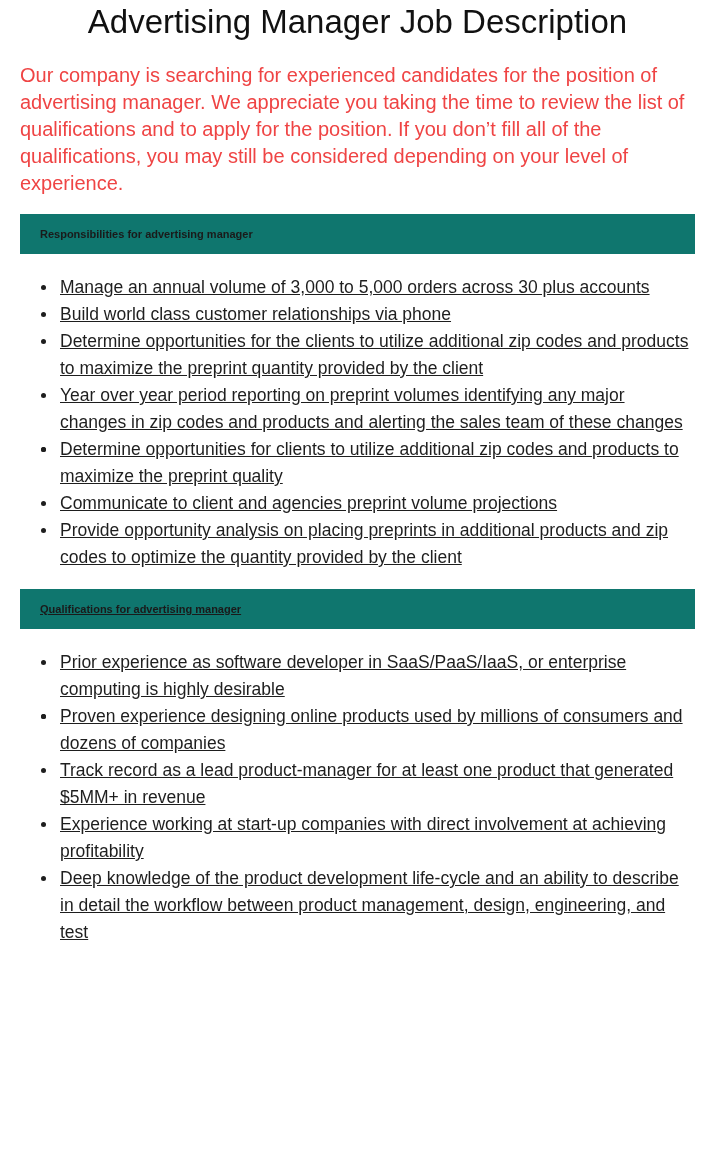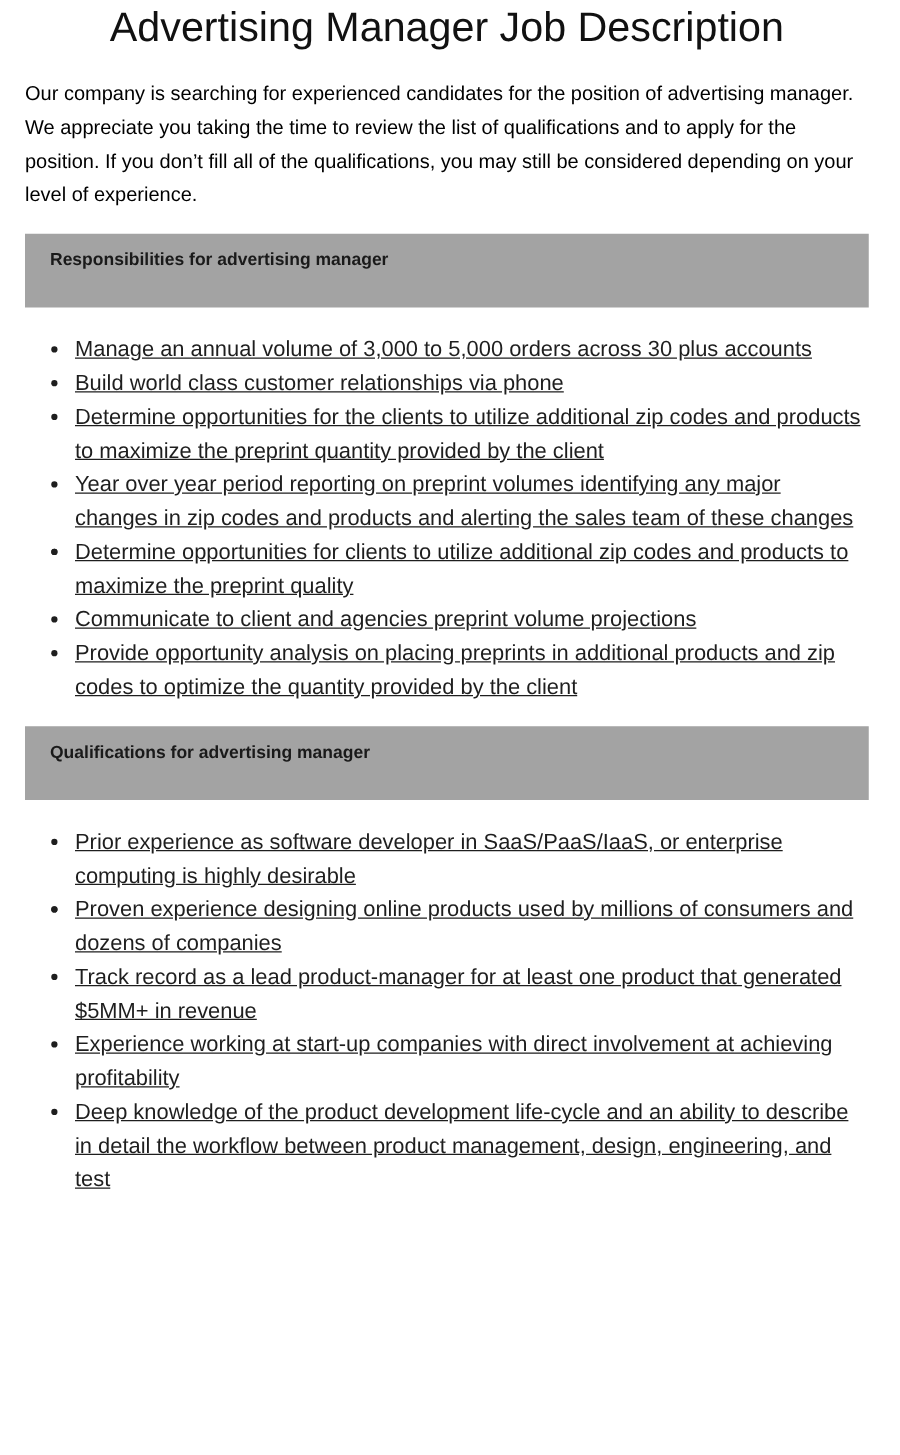--- a/index.html
+++ b/index.html
@@ -25,31 +25,31 @@
       height: 50px;
       line-height: 40px;
       font-size: 33px;
       font-weight: normal;
       text-align: center;
       color: #111111;
       letter-spacing: 0px;
     }
     p.intro {
       margin: 10px 0 0 0;
-      font-size: 16px;
+      font-size: 20px;
       line-height: 27px;
-      color: #000000;
+      color: #ef4444;
     }
     .section-header {
       margin-top: 17px;
-      background: #a3a3a3;
-      height: 59px;
+      background: #0f766e;
+      height: 40px;
       line-height: 41px;
       padding-left: 20px;
-      font-size: 14px;
+      font-size: 11px;
       font-weight: bold;
       color: #1a1a1a;
       width: 655px;
       box-sizing: border-box;
       width: 675px;
     }
     ul.list {
       margin: 20px 0 0 0;
       padding: 0 0 0 40px;
       list-style: none;
@@ -66,20 +66,21 @@
       position: absolute;
       left: -19px;
       top: 11px;
       width: 5px;
       height: 5px;
       border-radius: 50%;
       background: #1e1e1e;
     }
     .section-2 .section-header {
       margin-top: 18px;
+      text-decoration: underline;
     }
   </style>
 </head>
 <body>
 
 <div class="page">
   <h1 class="title">Advertising Manager Job Description</h1>
   <p class="intro">Our company is searching for experienced candidates for the position of advertising manager. We appreciate you taking the time to review the list of qualifications and to apply for the position. If you don’t fill all of the qualifications, you may still be considered depending on your level of experience.</p>
 
   <section class="section-1">

